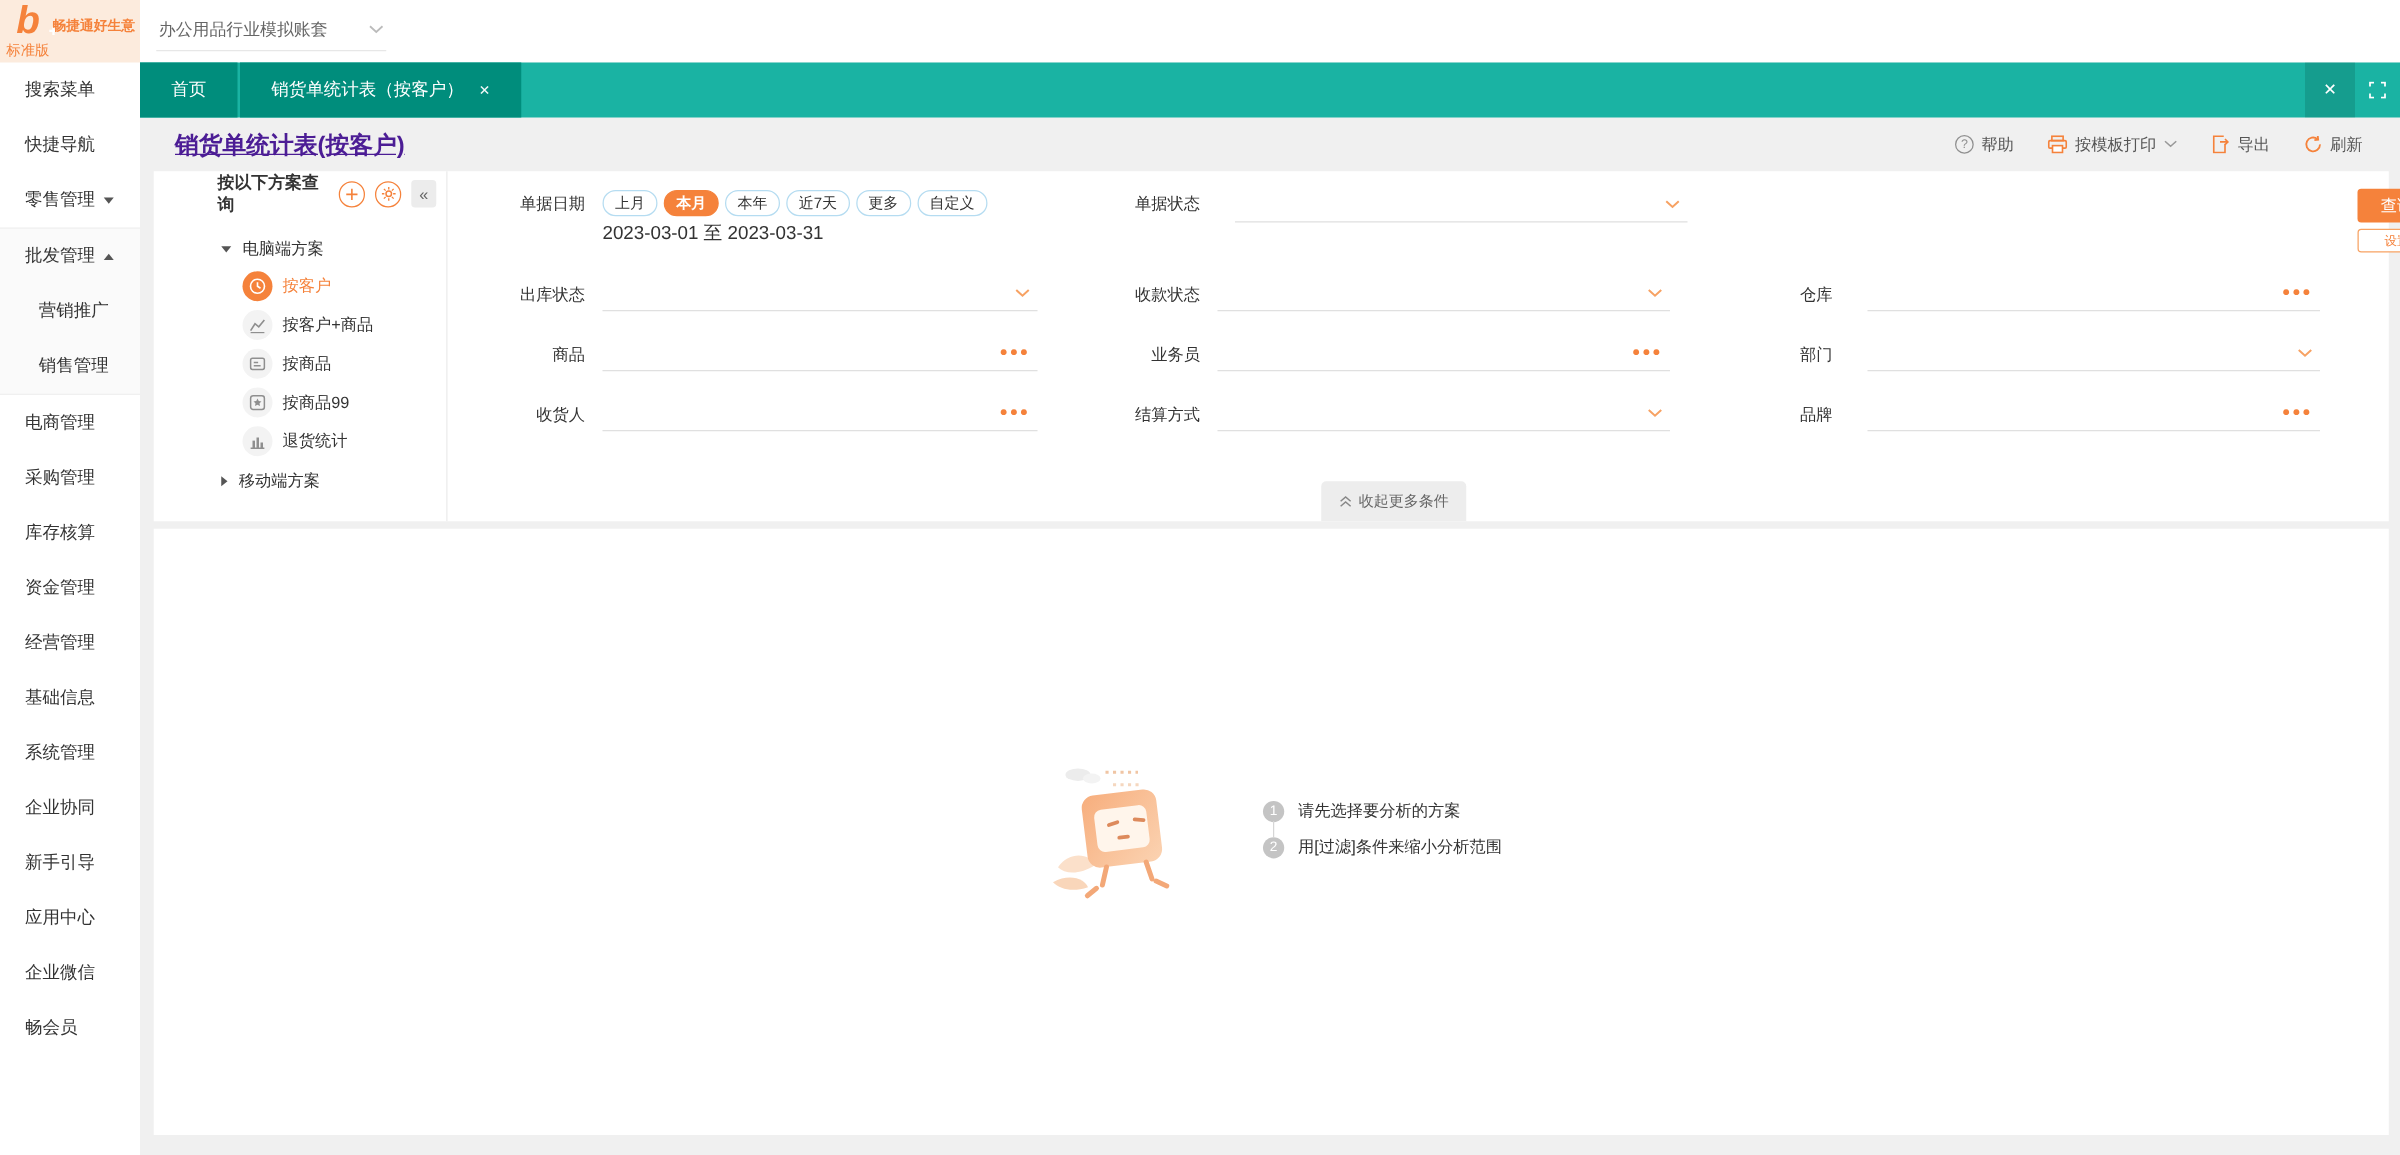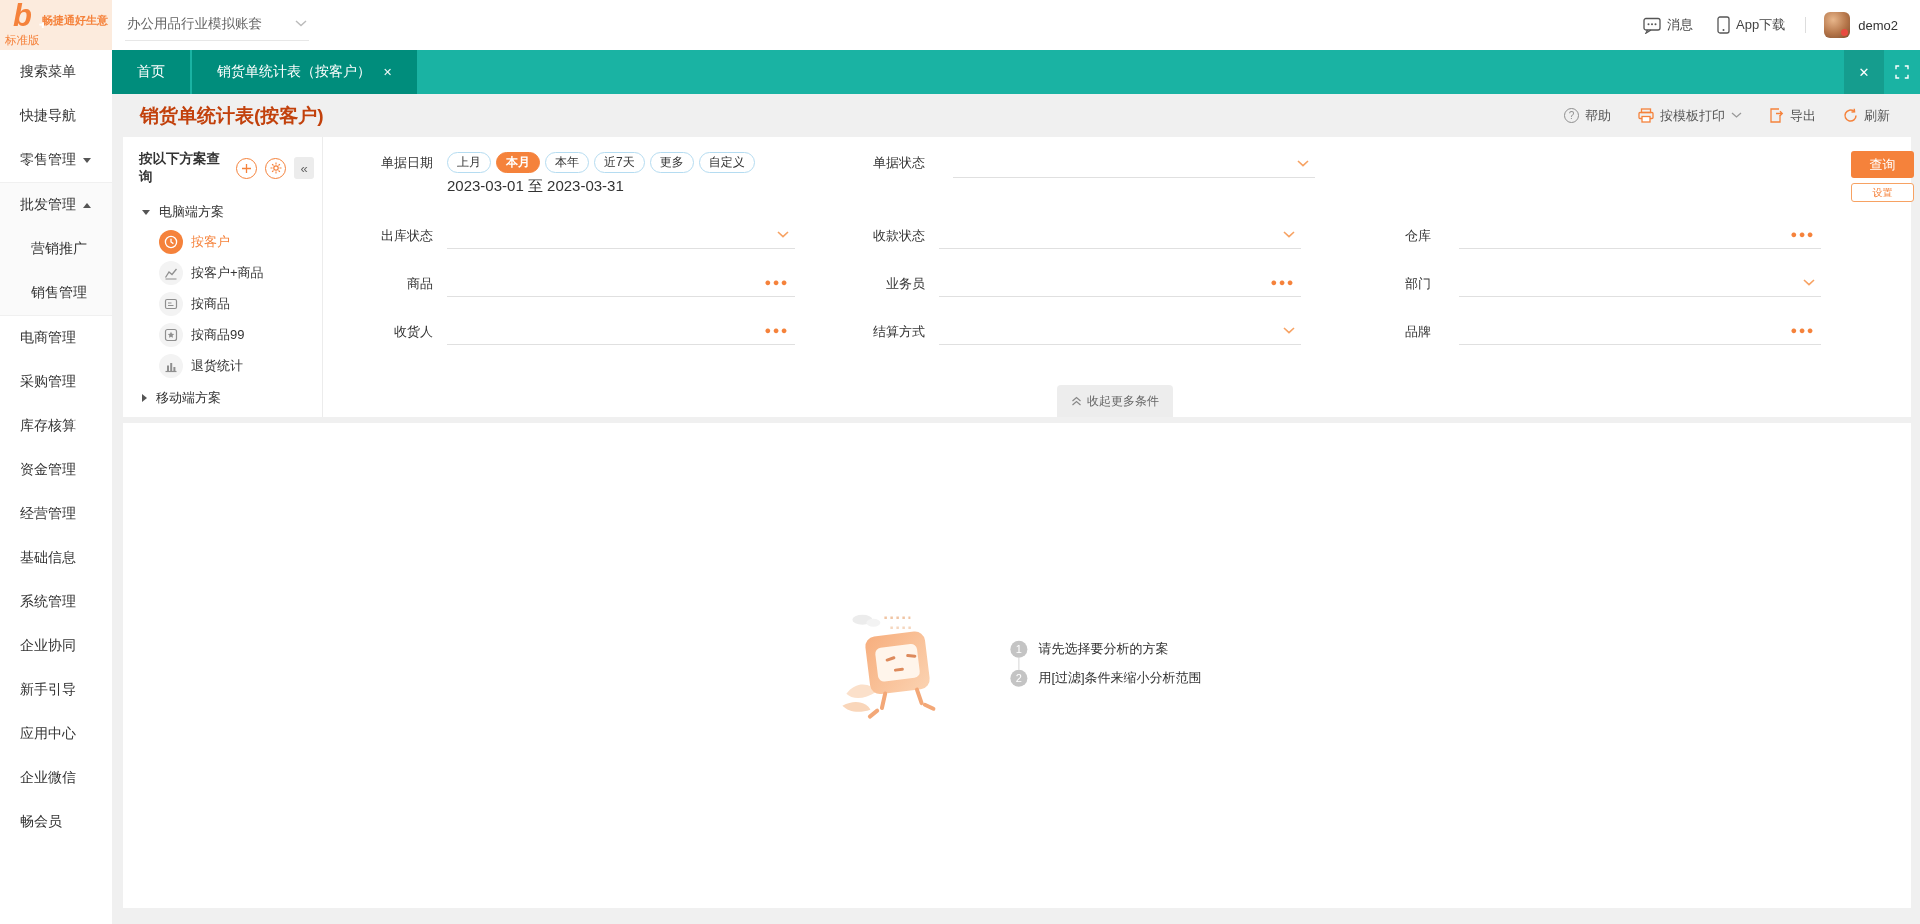--- a/index.html
+++ b/index.html
@@ -37,31 +37,31 @@
   
   .tab-bar { height:44px; background:#1ab3a3; display:flex; align-items:stretch; flex:none; position:relative; }
   .tab { background:#008d7c; color:#fff; font-size:14px; display:flex; align-items:center; padding:0 25px; margin-right:2px; cursor:pointer; white-space:nowrap; }
   .tab .tab-close { margin-left:12px; font-size:11px; opacity:.95; cursor:pointer; }
   .win-controls { position:absolute; right:0; top:0; height:100%; display:flex; }
   .win-close { width:40px; height:100%; background:rgba(0,60,52,.18); display:flex; align-items:center; justify-content:center; color:#fff; font-size:13px; cursor:pointer; }
   .win-full { width:36px; height:100%; display:flex; align-items:center; justify-content:center; cursor:pointer; }
 
   
   .title-bar { height:43px; background:#f0f0f0; display:flex; align-items:center; padding:0 30px 0 28px; flex:none; }
-  .page-title { font-size:19px; color:#c2410c; }
+  .page-title { font-size:19px; color:#4c1d95;text-decoration:underline; }
   .toolbar { margin-left:auto; display:flex; align-items:center; }
   .tool { display:flex; align-items:center; gap:6px; font-size:13px; color:#555; cursor:pointer; margin-left:27px; }
   .help-glyph { width:15px; height:15px; border:1px solid #8f8f8f; border-radius:50%; color:#8f8f8f; font-size:10px; display:flex; align-items:center; justify-content:center; }
 
   
   .body-area { flex:1; min-height:0; padding:0 9px 16px 11px; display:flex; flex-direction:column; }
   .filter-panel { background:#fff; height:280px; flex:none; position:relative; display:flex; }
 
   
-  .scheme-panel { width:200px; flex:none; border-right:1px solid #ececec; padding-top:13px; }
+  .scheme-panel { width:200px; flex:none; border-right:1px solid #ececec; padding-top:0;margin-left:35px; }
   .scheme-head { display:flex; align-items:center; padding:0 8px 6px 16px; }
   .scheme-title { font-size:13.5px; font-weight:bold; color:#333; }
   .icon-circle { width:21px; height:21px; border:1px solid #f5823b; border-radius:50%; color:#f5823b; display:flex; align-items:center; justify-content:center; margin-left:8px; cursor:pointer; flex:none; }
   .collapse-left { width:20px; height:22px; background:#ececec; border-radius:3px; color:#666; display:flex; align-items:center; justify-content:center; margin-left:8px; font-size:13px; cursor:pointer; flex:none; }
   .tree { padding-top:6px;text-align:right; }
   .tree-group { display:flex; align-items:center; height:28px; padding-left:19px; gap:9px; font-size:13px; color:#333; cursor:pointer; }
   .tree-leaf { display:flex; align-items:center; height:31px; padding-left:36px; gap:8px; font-size:13px; color:#333; cursor:pointer; }
   .leaf-icon { width:24px; height:24px; border-radius:50%; background:#f3f3f3; color:#8f8f8f; display:flex; align-items:center; justify-content:center; flex:none; }
   .tree-leaf.active { color:#f5823b; }
   .tree-leaf.active .leaf-icon { background:#f5823b; color:#fff; }
@@ -171,42 +171,20 @@
   </aside>
 
   <div class="main">
 
     <div class="top-header">
       <div class="account">
         <span class="account-name">办公用品行业模拟账套</span>
         <svg width="12" height="7" viewBox="0 0 12 7">
             <path d="M1 1l5 4.6L11 1" fill="none" stroke="#bbb" stroke-width="1.4"></path>
           </svg>
-      </div>
-      <div class="hdr-right">
-        <div class="hdr-item">
-          <svg width="18" height="17" viewBox="0 0 18 17">
-            <rect x="1" y="1.5" width="16" height="11.5" rx="2" fill="none" stroke="#555" stroke-width="1.3"></rect>
-            <path d="M4.5 13l-1.6 3.2L8 13" fill="none" stroke="#555" stroke-width="1.2"></path>
-            <circle cx="5.5" cy="7.2" r="1" fill="#555"></circle>
-              <circle cx="9" cy="7.2" r="1" fill="#555"></circle>
-              <circle cx="12.5" cy="7.2" r="1" fill="#555"></circle>
-          </svg>
-          <span>消息</span>
-        </div>
-        <div class="hdr-item">
-          <svg width="13" height="18" viewBox="0 0 13 18">
-            <rect x="1" y="1" width="11" height="16" rx="2" fill="none" stroke="#555" stroke-width="1.3"></rect>
-            <circle cx="6.5" cy="14" r="1" fill="#555"></circle>
-          </svg>
-          <span>App下载</span>
-        </div>
-        <div class="hdr-divider"></div>
-        <div class="avatar"></div>
-        <span class="username">demo2</span>
       </div>
     </div>
 
     <div class="tab-bar">
       <div class="tab">
           <span>首页</span>
         </div>
       <div class="tab">
         <span>销货单统计表（按客户）</span>
         <span class="tab-close">✕</span>

